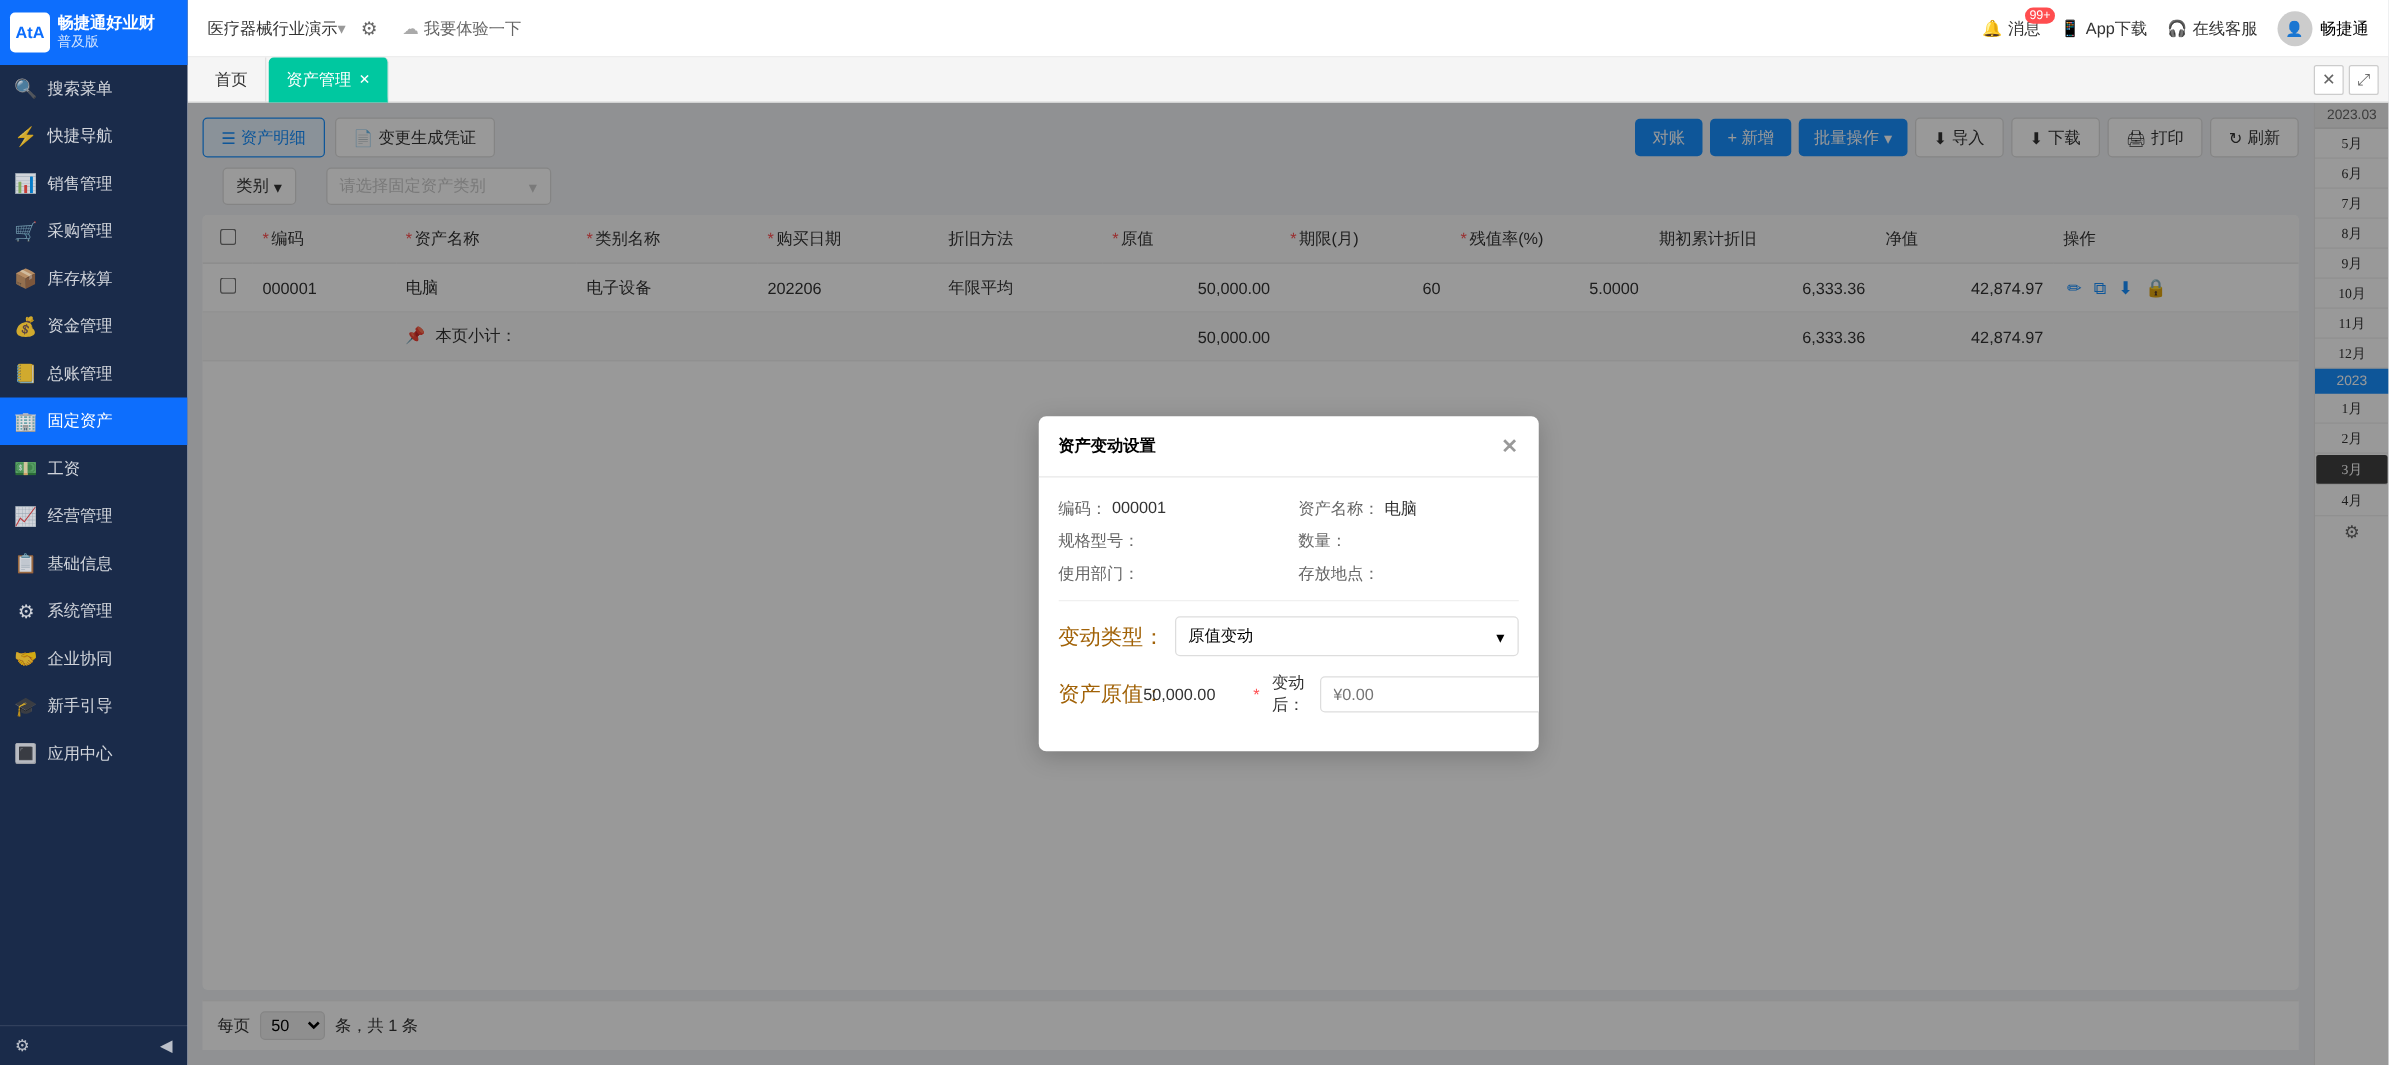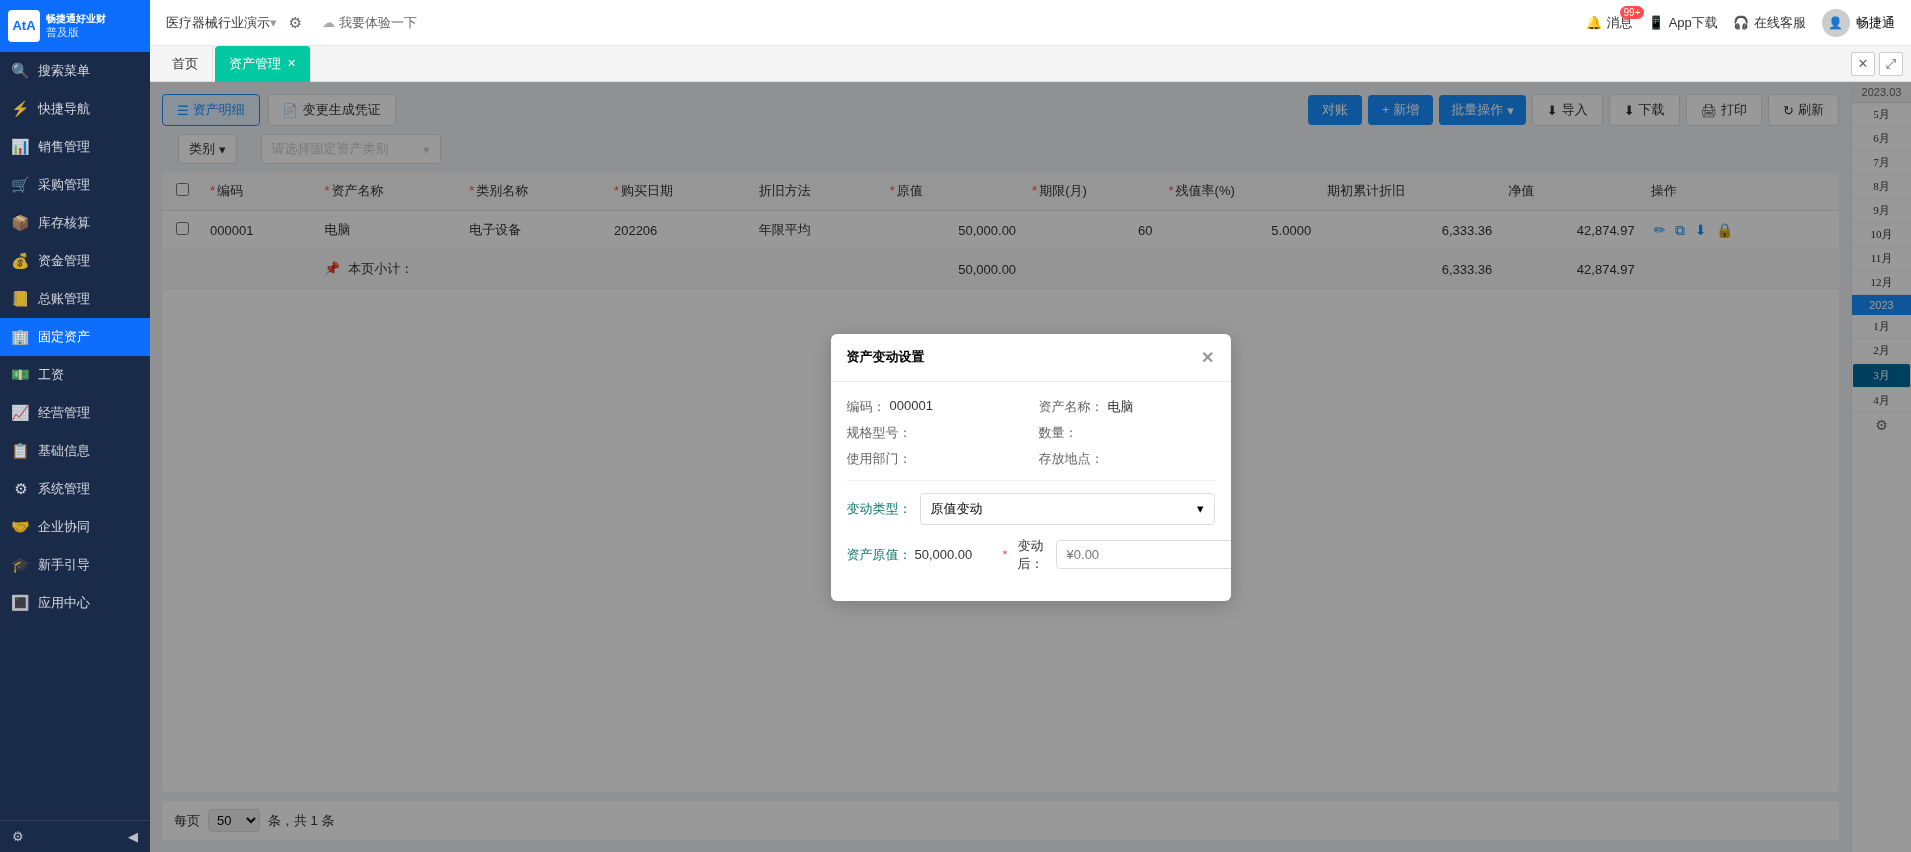--- a/index.html
+++ b/index.html
@@ -376,21 +376,21 @@
     }
     .calendar-month {
       display: flex;
       flex-direction: column;
       align-items: center;
       padding: 4px 0;
       border-bottom: 1px solid #f0f0f0;
       cursor: pointer;
       color: #333;
     }
-    .calendar-month.active { background: #0369a1; color: white; border-radius: 2px; margin: 1px; }
+    .calendar-month.active { background: #404040; color: white; border-radius: 2px; margin: 1px; }
     .calendar-month-num { font-size: 11px; font-family: Liberation Serif, serif; }
 
     
     .overlay {
       position: absolute;
       top: 0;
       left: 0;
       right: 0;
       bottom: 0;
       background: rgba(0,0,0,0.4);
@@ -439,21 +439,21 @@
       font-size: 13px;
     }
     .dialog-info-label { color: #666; white-space: nowrap; }
     .dialog-info-value { color: #333; }
     .dialog-form-row {
       display: flex;
       align-items: center;
       gap: 8px;
       margin-bottom: 12px;
     }
-    .dialog-form-label { color: #0f766e; font-size: 13px; white-space: nowrap; min-width: 60px; }
+    .dialog-form-label { color: #a16207; font-size: 17px; white-space: nowrap; min-width: 60px; }
     .dialog-form-select {
       display: flex;
       align-items: center;
       gap: 4px;
       border: 1px solid #ddd;
       padding: 6px 10px;
       border-radius: 4px;
       flex: 1;
       cursor: pointer;
       font-size: 13px;
@@ -496,21 +496,21 @@
   </style>
 </head>
 <body>
 
 <div class="sidebar">
   <div class="sidebar-logo">
     <div class="sidebar-logo-icon">
       <span>AtA</span>
     </div>
     <div>
-      <div style="font-size:10px;font-weight:bold;">畅捷通好业财</div>
+      <div style="font-size:13px;font-weight:bold;">畅捷通好业财</div>
       <div style="font-size:11px;opacity:0.8;">普及版</div>
     </div>
   </div>
   <div class="sidebar-scroll">
     <div class="sidebar-item">
       <span class="sidebar-item-icon">🔍</span>
       <span class="sidebar-item-label">搜索菜单</span>
     </div>
     <div class="sidebar-item">
       <span class="sidebar-item-icon">⚡</span>

